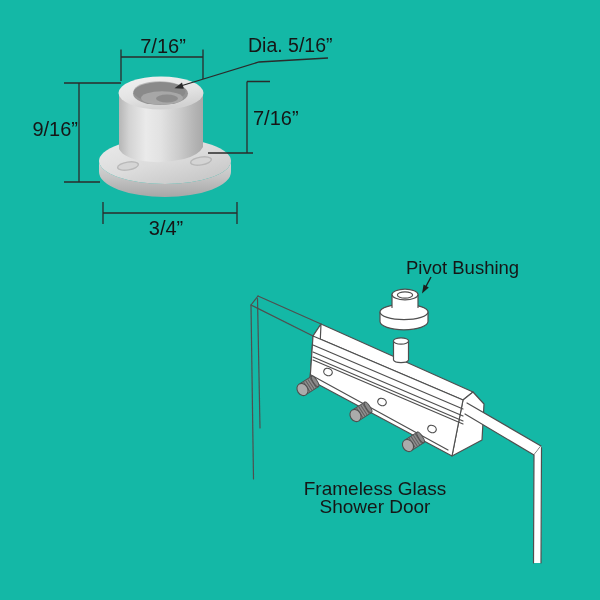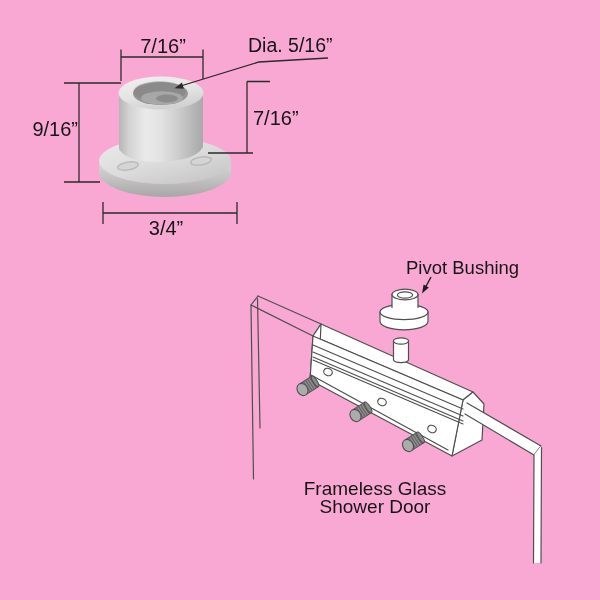--- a/index.html
+++ b/index.html
@@ -1,17 +1,17 @@
 <!DOCTYPE html>
 <html><head>
 <meta charset="utf-8">
 <style>
   html,body{margin:0;padding:0;background:#ffffff;}
   body{width:600px;height:600px;overflow:hidden;font-family:"Liberation Sans",sans-serif;}
-  #stage{width:600px;height:600px;position:relative;background:#f9a8d4;text-align:center;}
+  #stage{width:600px;height:600px;position:relative;background:#14b8a6;text-align:center;}
   svg{display:block;}
   text{fill:#161616;font-family:"Liberation Sans",sans-serif;}
   .dim-stroke{stroke:#2b2b2b;stroke-width:1.3;fill:none;stroke-linecap:butt;}
   .art{stroke:#4f4f4f;stroke-width:1.2;fill:none;stroke-linecap:round;stroke-linejoin:round;}
   .artf{stroke:#4f4f4f;stroke-width:1.2;fill:#ffffff;stroke-linecap:round;stroke-linejoin:round;}
   .noline{stroke:none;}
 </style>
 </head>
 <body>
 

